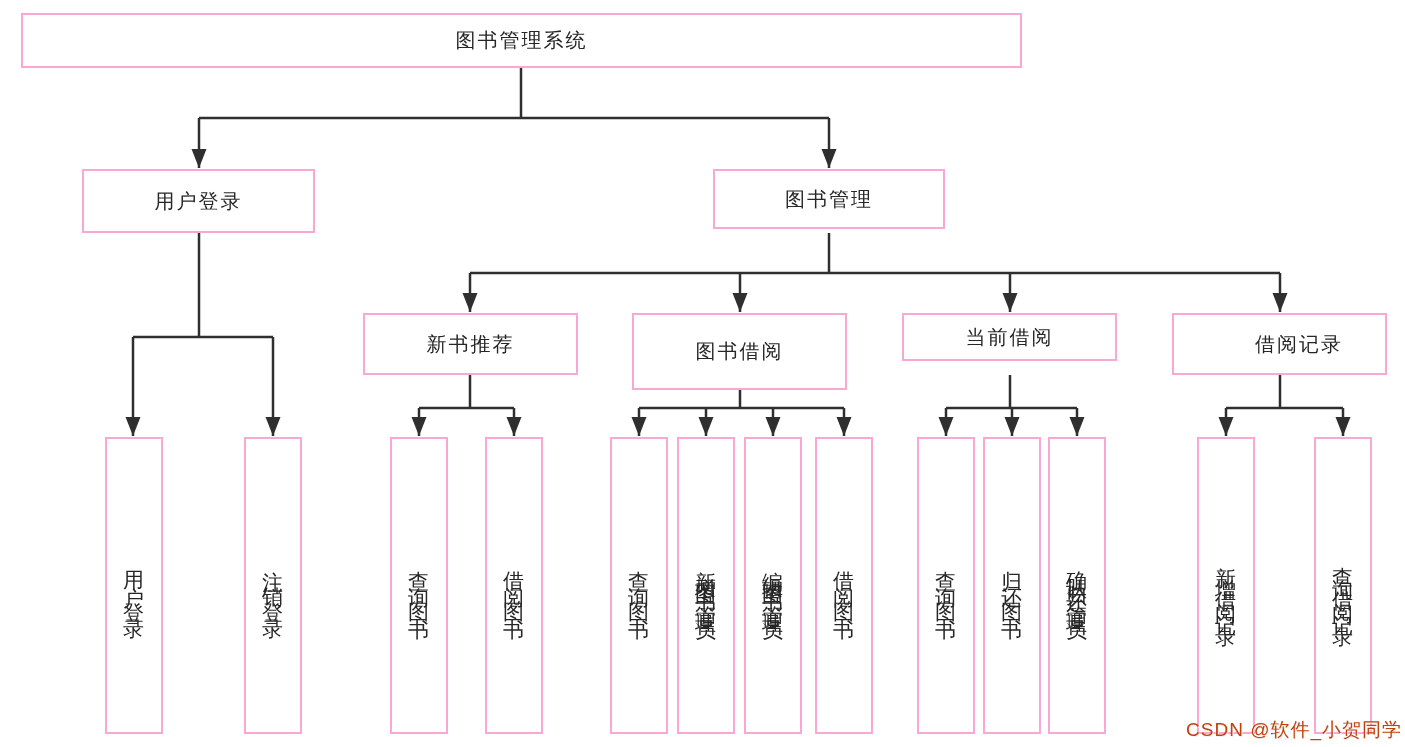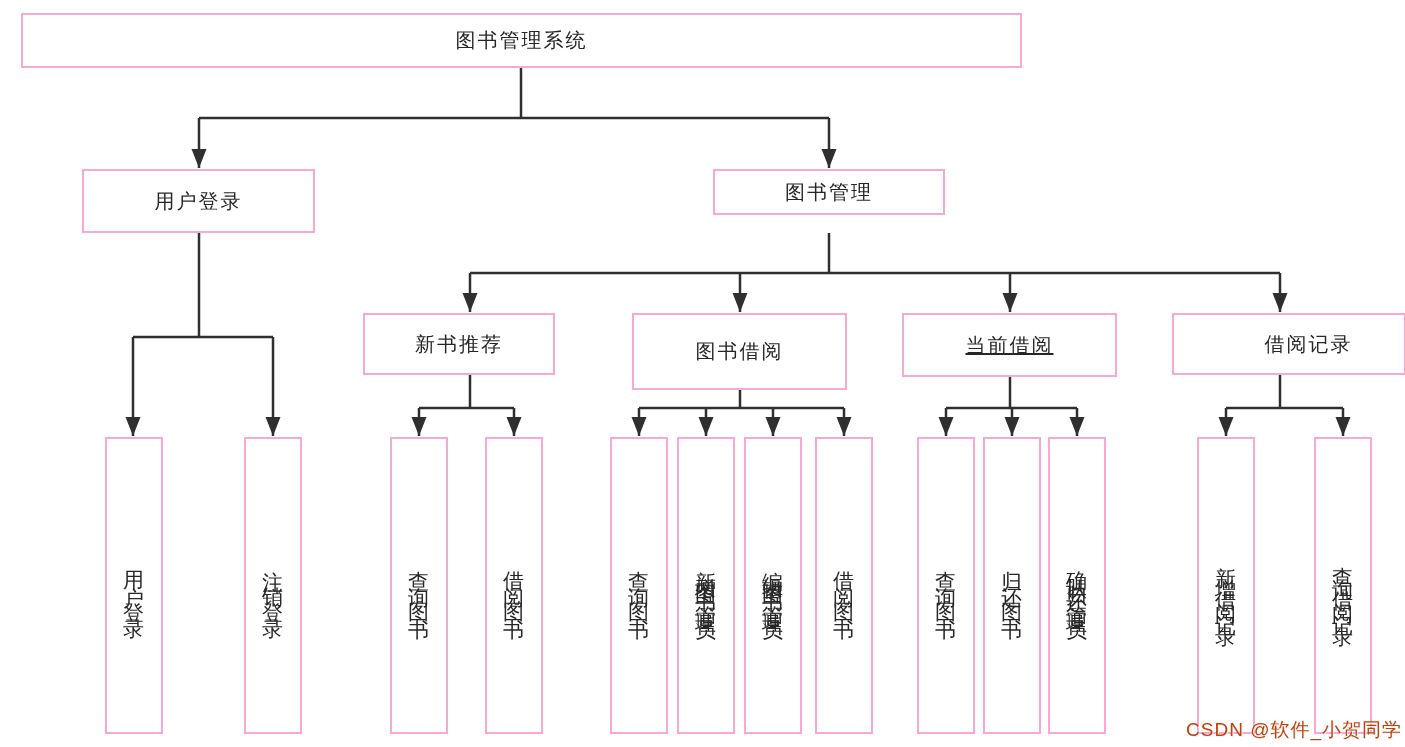--- a/index.html
+++ b/index.html
@@ -104,34 +104,34 @@
     </g>
   </svg>
 
   <div class="node h-node" style="left:21px;top:13px;width:1001px;height:55px;">
     <span>图书管理系统</span>
   </div>
 
   <div class="node h-node" style="left:82px;top:169px;width:233px;height:64px;">
     <span>用户登录</span>
   </div>
-  <div class="node h-node" style="left:713px;top:169px;width:232px;height:46px;">
+  <div class="node h-node" style="left:713px;top:169px;width:232px;height:60px;">
     <span>图书管理</span>
   </div>
 
-  <div class="node h-node" style="left:363px;top:313px;width:192px;height:62px;">
+  <div class="node h-node" style="left:363px;top:313px;width:215px;height:62px;">
     <span>新书推荐</span>
   </div>
   <div class="node h-node" style="left:632px;top:313px;width:215px;height:77px;justify-content:center;">
     <span>图书借阅</span>
   </div>
-  <div class="node h-node" style="left:902px;top:313px;width:215px;height:64px;text-decoration:underline;">
+  <div class="node h-node" style="left:902px;top:313px;width:215px;height:48px;">
     <span>当前借阅</span>
   </div>
-  <div class="node h-node" style="left:1172px;top:313px;width:234px;height:62px;padding-left:39px;">
+  <div class="node h-node" style="left:1172px;top:313px;width:215px;height:62px;padding-left:39px;">
     <span>借阅记录</span>
   </div>
 
   <div class="node v-node v-short" style="left:105px;">
     <span>用户登录</span>
   </div>
   <div class="node v-node v-short" style="left:244px;">
     <span>注销登录</span>
   </div>
 

